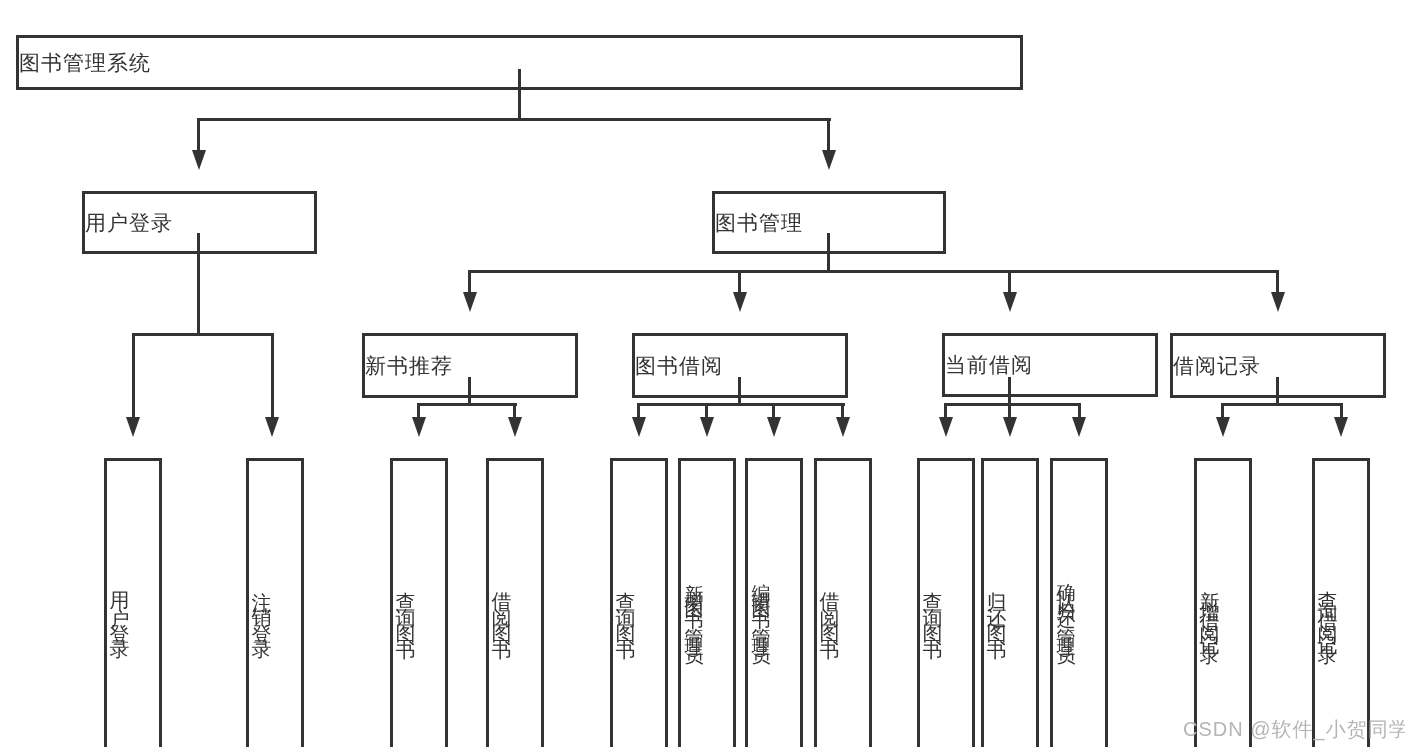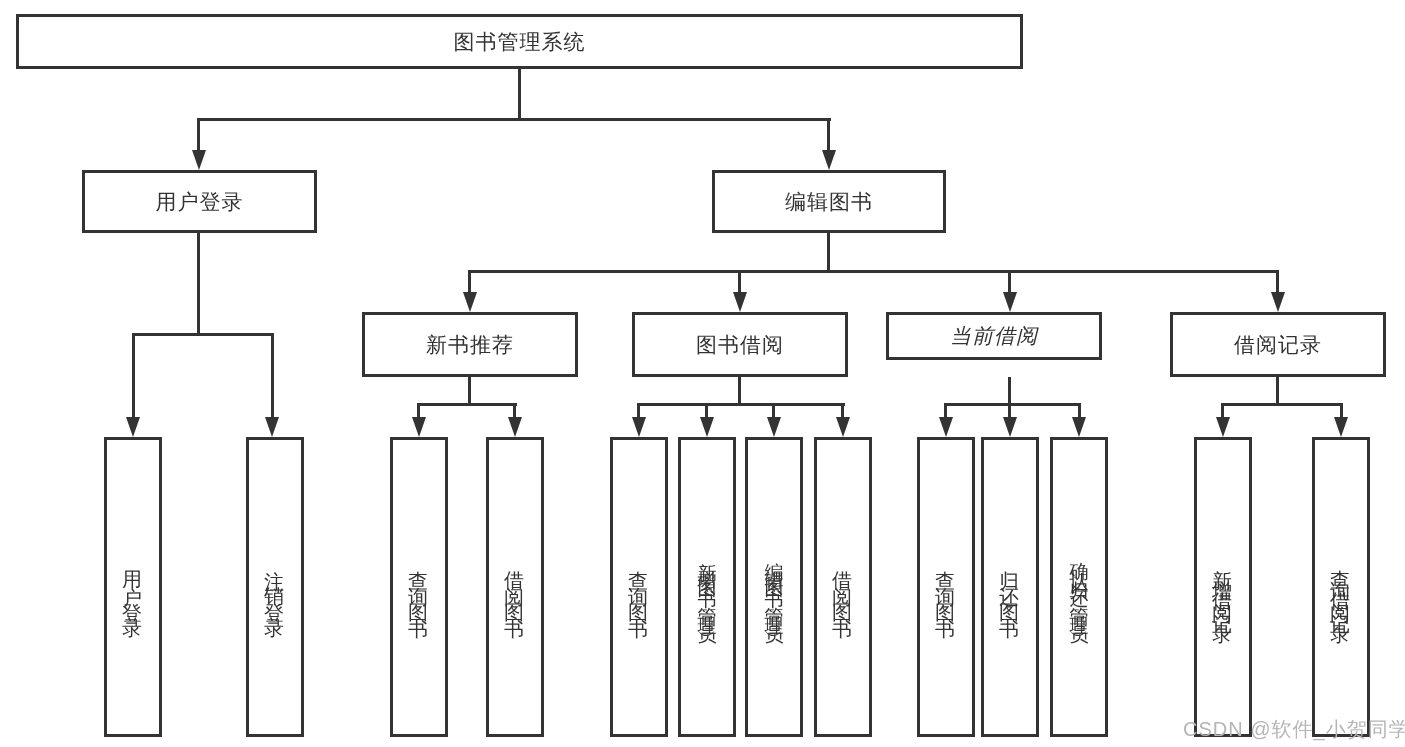--- a/index.html
+++ b/index.html
@@ -11,25 +11,25 @@
     overflow:hidden;
   }
   
   .box{
     position:absolute;
     box-sizing:border-box;
     border:3px solid #333333;
     background:#ffffff;
     display:flex;
     align-items:center;
-    justify-content:center;
     color:#333333;
     font-size:21px;
     letter-spacing:1px;
     white-space:nowrap;
+    margin-top:21px;
   }
   .leaf{
     top:437px;height:300px;width:58px;
   }
   .leaf span{
     writing-mode:vertical-rl;
     text-orientation:mixed;
     font-size:20px;
     letter-spacing:16px;
     white-space:nowrap;
@@ -70,21 +70,21 @@
   <div class="h" style="left:197px;top:118px;width:634px;"></div>
   <div class="v" style="left:197px;top:118px;height:37px;"></div>
   <div class="tri" style="left:192px;top:150px;"></div>
   <div class="v" style="left:827px;top:118px;height:37px;"></div>
   <div class="tri" style="left:822px;top:150px;"></div>
 
   <div class="box" style="left:82px;top:170px;width:235px;height:63px;">
     <span>用户登录</span>
   </div>
   <div class="box" style="left:712px;top:170px;width:234px;height:63px;">
-    <span>编辑图书</span>
+    <span>图书管理</span>
   </div>
 
   <div class="v" style="left:197px;top:233px;height:102px;"></div>
   <div class="h" style="left:132px;top:333px;width:142px;"></div>
   <div class="v" style="left:132px;top:333px;height:86px;"></div>
   <div class="tri" style="left:126px;top:417px;"></div>
   <div class="v" style="left:271px;top:333px;height:86px;"></div>
   <div class="tri" style="left:265px;top:417px;"></div>
 
   <div class="v" style="left:827px;top:233px;height:40px;"></div>
@@ -97,21 +97,21 @@
   <div class="tri" style="left:1003px;top:292px;"></div>
   <div class="v" style="left:1276px;top:270px;height:26px;"></div>
   <div class="tri" style="left:1271px;top:292px;"></div>
 
   <div class="box" style="left:632px;top:312px;width:216px;height:65px;">
     <span>图书借阅</span>
   </div>
   <div class="box" style="left:362px;top:312px;width:216px;height:65px;">
     <span>新书推荐</span>
   </div>
-  <div class="box" style="left:886px;top:312px;width:216px;height:48px;font-style:italic;">
+  <div class="box" style="left:942px;top:312px;width:216px;height:64px;">
     <span>当前借阅</span>
   </div>
   <div class="box" style="left:1170px;top:312px;width:216px;height:65px;">
     <span>借阅记录</span>
   </div>
 
   <div class="v" style="left:468px;top:377px;height:29px;"></div>
   <div class="h" style="left:417px;top:403px;width:100px;"></div>
   <div class="v" style="left:417px;top:403px;height:18px;"></div>
   <div class="tri" style="left:412px;top:417px;"></div>

